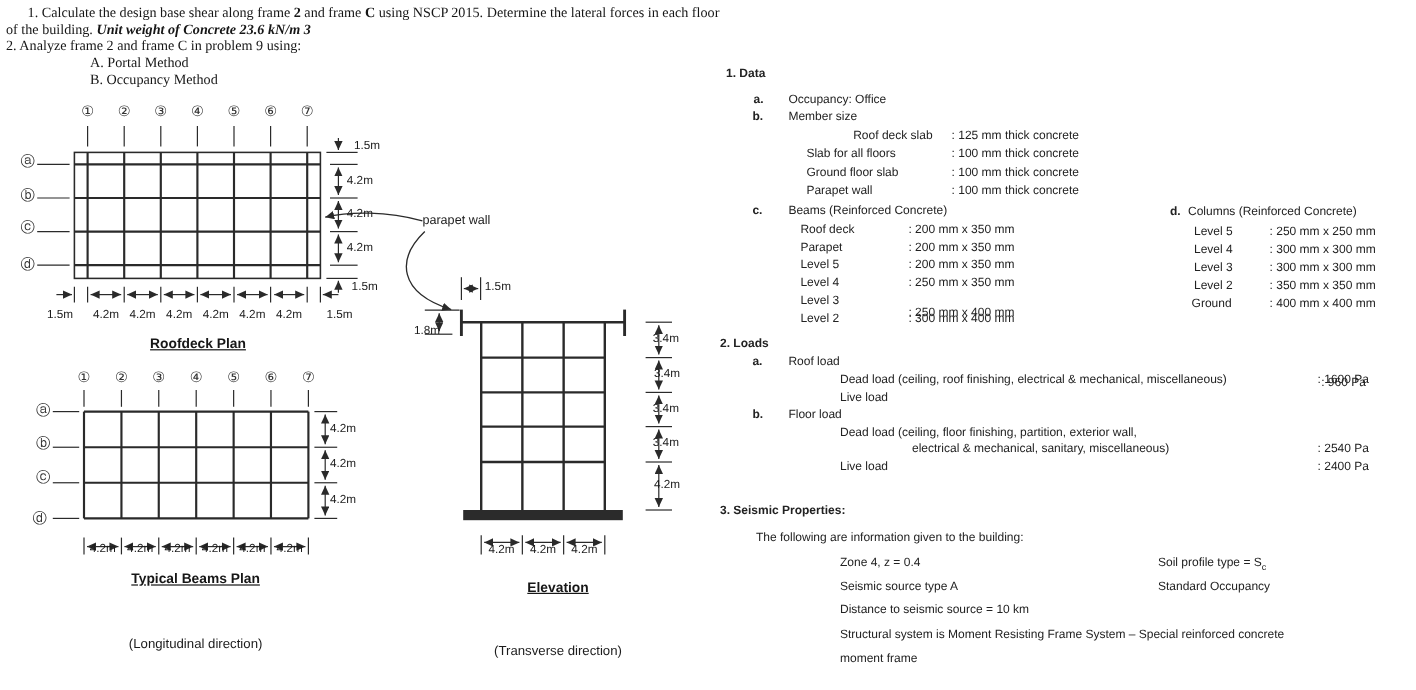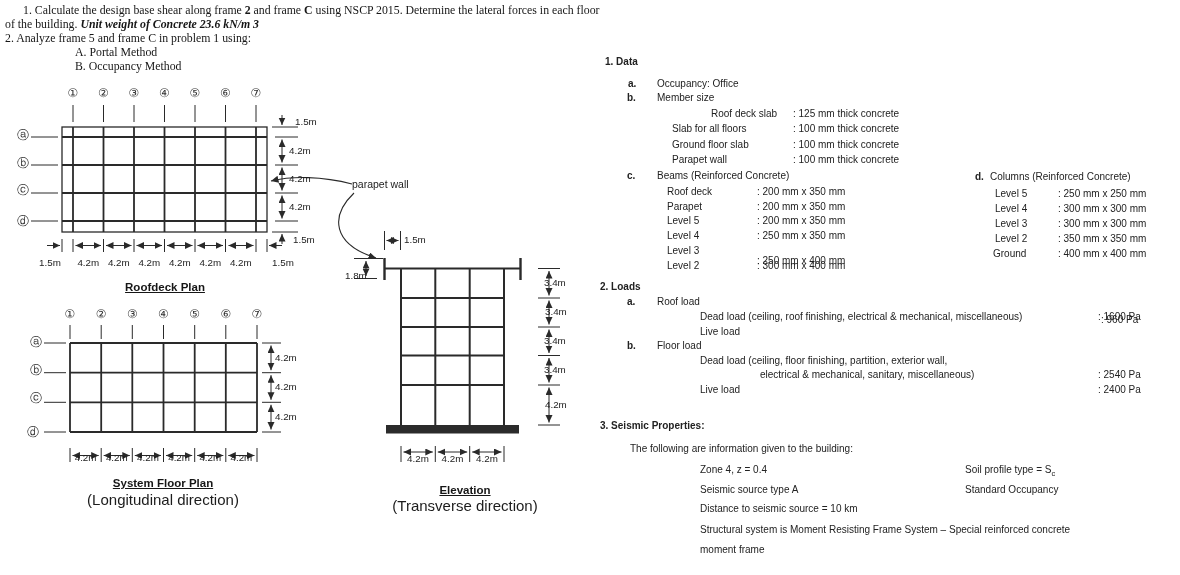--- a/index.html
+++ b/index.html
@@ -8,33 +8,33 @@
   #page { position:relative; width:1180px; height:575px; background:#fff; }
   .t   { position:absolute; white-space:nowrap; font-size:10px; color:#222; }
   .serif { font-family:"Liberation Serif", serif; font-size:11.8px; color:#161616; }
   .b   { font-weight:bold; }
   .bi  { font-weight:bold; font-style:italic; }
   .dim { position:absolute; white-space:nowrap; font-size:9.8px; color:#1c1c1c; }
   .ctr { transform:translateX(-50%); }
   .glbl{ position:absolute; font-size:12px; color:#333; transform:translate(-50%,-50%); }
   .dtitle { position:absolute; font-size:11.5px; font-weight:bold; text-decoration:underline;
             transform:translateX(-50%); white-space:nowrap; color:#161616; }
-  .dsub   { position:absolute; font-size:15px; transform:translateX(-50%); white-space:nowrap; color:#1c1c1c; }
+  .dsub   { position:absolute; font-size:11px; transform:translateX(-50%); white-space:nowrap; color:#1c1c1c;margin-top:40px; }
   .sub { vertical-align:sub; font-size:7.5px; }
   svg.overlay { position:absolute; left:0; top:0; }
 </style>
 </head>
 <body>
 
 <div id="page">
 
   <div>
     <div class="t serif" style="left:23px;top:3px"><span>1. Calculate the design base shear along frame </span><span class="b">2</span><span> and frame </span><span class="b">C</span><span> using NSCP 2015. Determine the lateral forces in each floor</span></div>
     <div class="t serif" style="left:5px;top:17px"><span>of the building. </span><span class="bi">Unit weight of Concrete 23.6 kN/m 3</span></div>
-    <div class="t serif" style="left:5px;top:31px">2. Analyze frame 5 and frame C  in problem 1 using:</div>
+    <div class="t serif" style="left:5px;top:31px">2. Analyze frame 2 and frame C  in problem 9 using:</div>
     <div class="t serif" style="left:75px;top:45px">A. Portal Method</div>
     <div class="t serif" style="left:75px;top:59px">B. Occupancy Method</div>
   </div>
 
   <svg class="overlay" width="600" height="575" viewBox="0 0 600 575">
     <defs>
       <marker id="ar" markerWidth="9" markerHeight="8" refX="7.5" refY="3.5" orient="auto-start-reverse" markerUnits="userSpaceOnUse">
         <path d="M0,0 L7.5,3.5 L0,7 z" fill="#2a2a2a"></path>
       </marker>
     </defs>
@@ -243,21 +243,21 @@
     <span class="glbl" style="left:33px;top:432px">ⓓ</span>
     <span class="dim" style="left:275px;top:352px">4.2m</span>
     <span class="dim" style="left:275px;top:381px">4.2m</span>
     <span class="dim" style="left:275px;top:411px">4.2m</span>
     <span class="dim ctr" style="left:85.6px;top:452px">4.2m</span>
     <span class="dim ctr" style="left:116.8px;top:452px">4.2m</span>
     <span class="dim ctr" style="left:148px;top:452px">4.2m</span>
     <span class="dim ctr" style="left:179.1px;top:452px">4.2m</span>
     <span class="dim ctr" style="left:210.3px;top:452px">4.2m</span>
     <span class="dim ctr" style="left:241.4px;top:452px">4.2m</span>
-    <span class="dtitle" style="left:163px;top:477px">System Floor Plan</span>
+    <span class="dtitle" style="left:163px;top:477px">Typical Beams Plan</span>
     <span class="dsub" style="left:163px;top:491px">(Longitudinal direction)</span>
   </div>
 
   <div>
     <span class="dim" style="left:352px;top:178px;font-size:10.5px">parapet wall</span>
     <span class="dim" style="left:404px;top:234px">1.5m</span>
     <span class="dim" style="left:345px;top:270px">1.8m</span>
     <span class="dim" style="left:544px;top:277px">3.4m</span>
     <span class="dim" style="left:545px;top:306px">3.4m</span>
     <span class="dim" style="left:544px;top:335px">3.4m</span>

